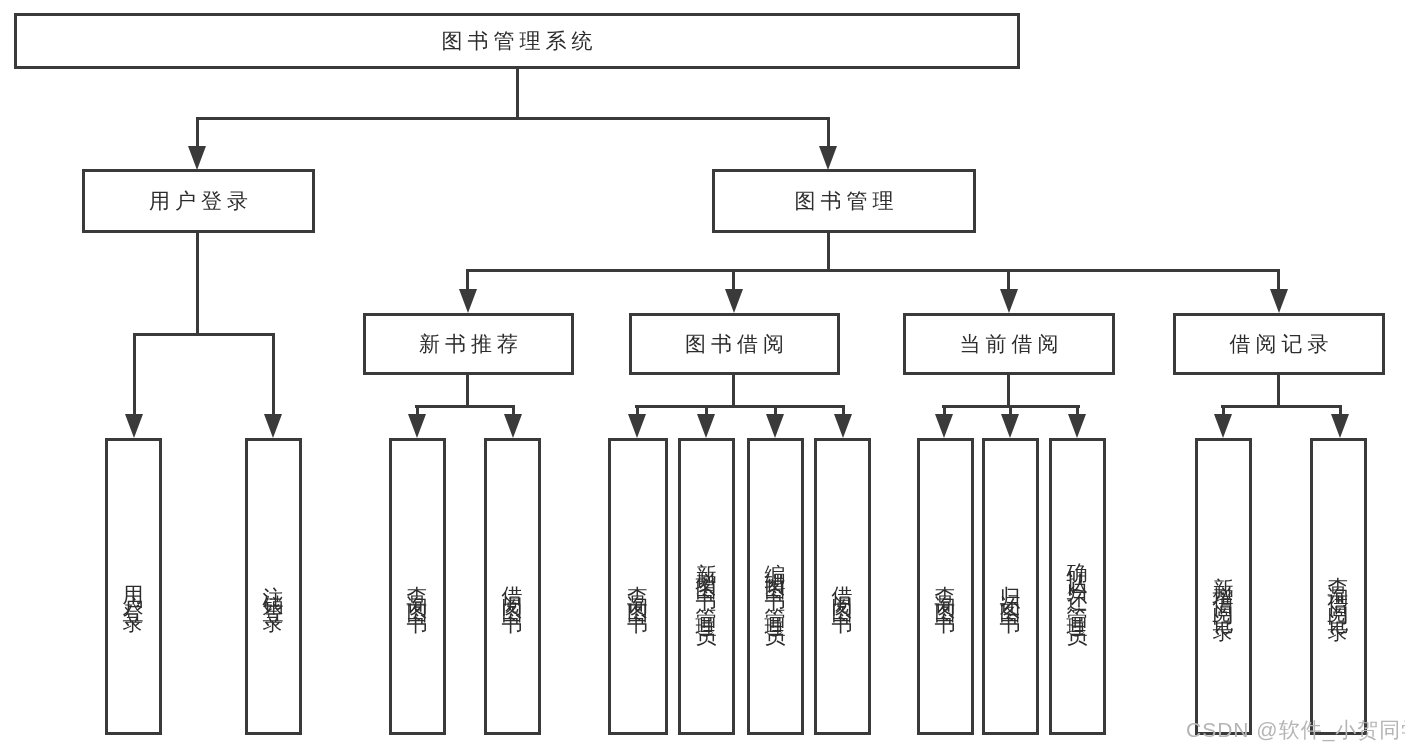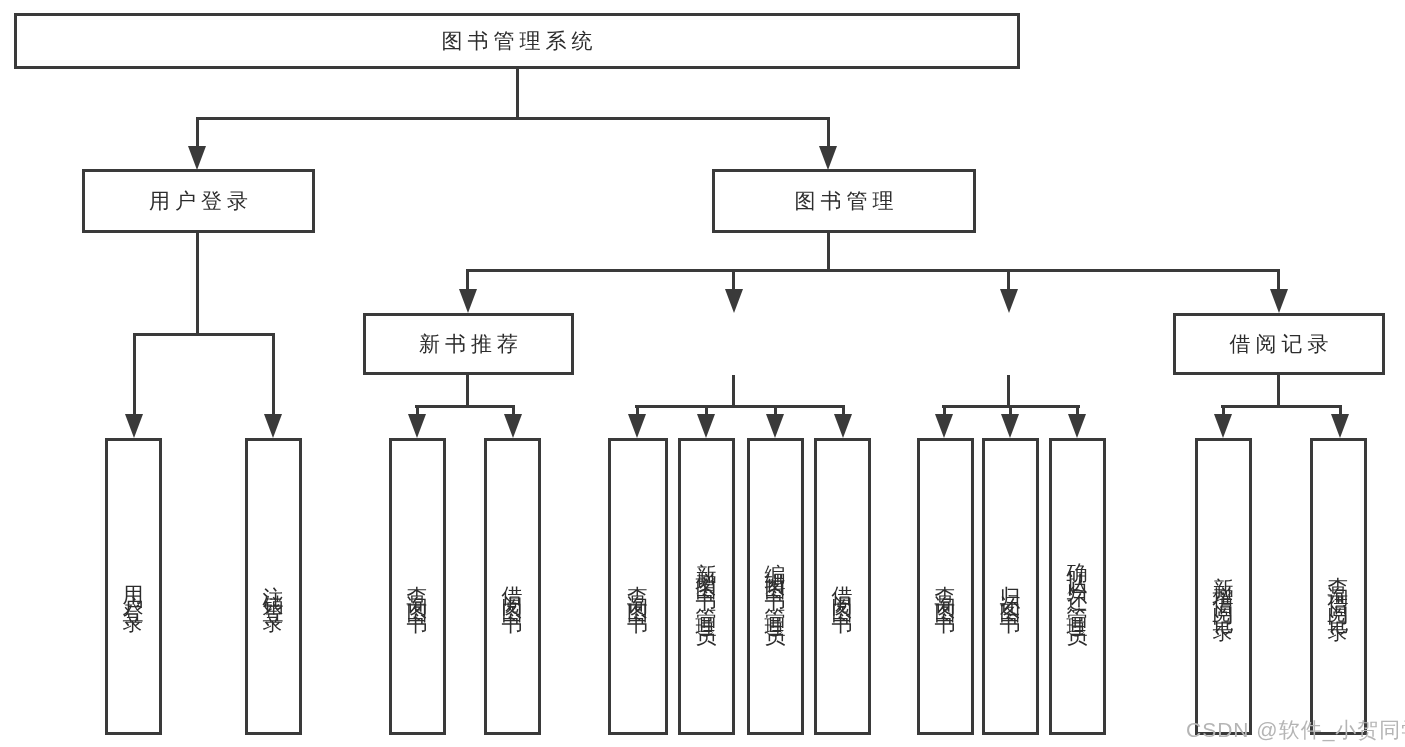--- a/index.html
+++ b/index.html
@@ -58,20 +58,22 @@
 <body>
 
 <div class="canvas">
 
   <div class="hbox" style="left:14px;top:13px;width:1006px;height:56px">图书管理系统</div>
 
   <div class="hbox" style="left:82px;top:169px;width:233px;height:64px">用户登录</div>
   <div class="hbox" style="left:712px;top:169px;width:264px;height:64px">图书管理</div>
 
   <div class="hbox" style="left:363px;top:313px;width:211px;height:62px">新书推荐</div>
+  <div class="hbox" style="left:629px;top:313px;width:211px;height:62px">图书借阅</div>
+  <div class="hbox" style="left:903px;top:313px;width:212px;height:62px">当前借阅</div>
   <div class="hbox" style="left:1173px;top:313px;width:212px;height:62px">借阅记录</div>
 
   <div class="leaf" style="left:105px">
     <span class="vtext">用户登录</span>
   </div>
   <div class="leaf" style="left:245px">
     <span class="vtext">注销登录</span>
   </div>
 
   <div class="leaf" style="left:389px">

